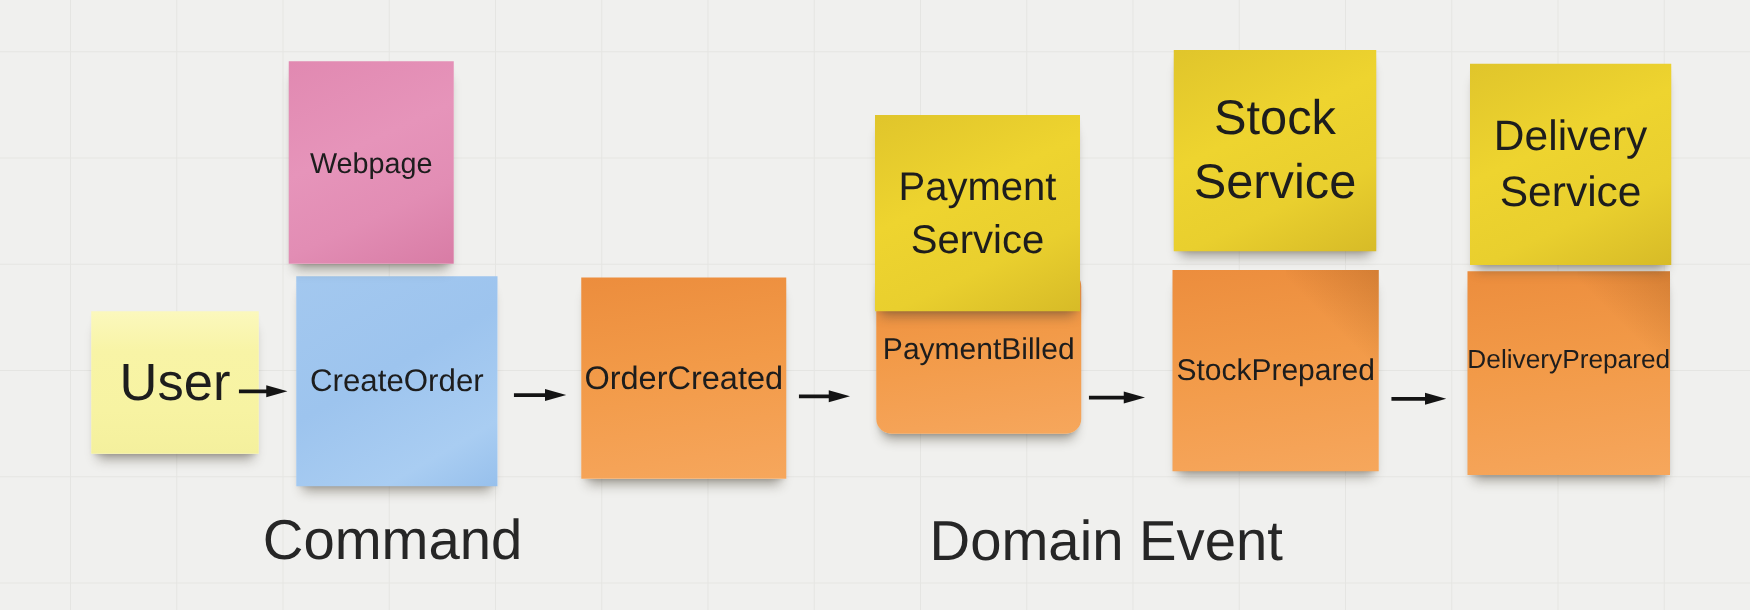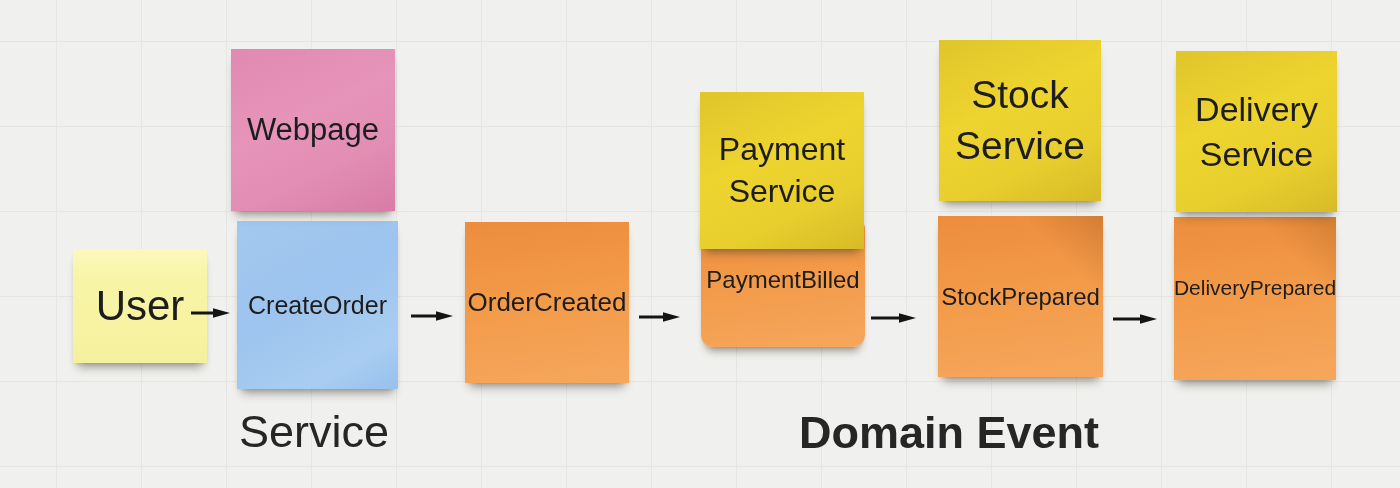--- a/index.html
+++ b/index.html
@@ -56,21 +56,21 @@
     content: "";
     position: absolute;
     top: 0; right: 0;
     width: 74px; height: 74px;
     background: linear-gradient(225deg, rgba(120, 60, 10, 0.22) 0%, rgba(120, 60, 10, 0.0) 55%);
     pointer-events: none;
   }
 
   
   .n-user              { left:  73px; top: 249px; width: 134px; height: 114px; font-size: 42px; z-index: 2; }
-  .n-webpage           { left: 231px; top:  49px; width: 164px; height: 162px; font-size: 31px; z-index: 3; }
+  .n-webpage           { left: 231px; top:  49px; width: 132px; height: 162px; font-size: 23px; z-index: 3; }
   .n-create-order      { left: 237px; top: 221px; width: 161px; height: 168px; font-size: 25px; z-index: 2; }
   .n-order-service     { left: 457px; top:  50px; width: 163px; height: 163px; font-size: 39px; line-height: 1.3; z-index: 3; }
   .n-order-created     { left: 465px; top: 222px; width: 164px; height: 161px; font-size: 26px; z-index: 2; }
   .n-payment-service   { left: 700px; top:  51px; width: 164px; height: 157px; font-size: 32px; line-height: 1.3; z-index: 3; margin-top: 41px; }
   .n-payment-billed    { left: 701px; top: 217px; width: 164px; height: 130px; font-size: 24px; z-index: 2; padding-bottom: 4px; box-sizing: border-box; border-radius: 12px; }
   .n-stock-service     { left: 939px; top:  40px; width: 162px; height: 161px; font-size: 39px; line-height: 1.3; z-index: 3; }
   .n-stock-prepared    { left: 938px; top: 216px; width: 165px; height: 161px; font-size: 24px; z-index: 2; }
   .n-delivery-service  { left: 1176px; top:  51px; width: 161px; height: 161px; font-size: 34px; line-height: 1.3; z-index: 3; }
   .n-delivery-prepared { left: 1174px; top: 217px; width: 162px; height: 163px; font-size: 21px; z-index: 2; padding-bottom: 22px; box-sizing: border-box; }
 
@@ -85,21 +85,21 @@
   
   .section-label {
     position: absolute;
     transform: translate(-50%, -50%);
     font-size: 45px;
     color: #262626;
     white-space: nowrap;
     z-index: 1;
   }
   .l-command { left: 314px; top: 432px; }
-  .l-domain-event { left: 949px; top: 433px; font-weight: bold; }
+  .l-domain-event { left: 885px; top: 433px; }
 </style>
 </head>
 <body>
 
 <div class="board">
 
   <div class="note c-paleyellow n-user">
     <span class="note-text">User</span>
   </div>
 
@@ -158,16 +158,16 @@
   <svg class="arrow a-4" width="45" height="12" viewBox="0 0 45 12" aria-hidden="true">
     <path d="M0 6 H30" stroke="#141414" stroke-width="3" fill="none"></path>
     <path d="M28 1.2 L45 6 L28 10.8 Z" fill="#141414"></path>
   </svg>
 
   <svg class="arrow a-5" width="44" height="12" viewBox="0 0 44 12" aria-hidden="true">
     <path d="M0 6 H29" stroke="#141414" stroke-width="3" fill="none"></path>
     <path d="M27 1.2 L44 6 L27 10.8 Z" fill="#141414"></path>
   </svg>
 
-  <div class="section-label l-command">Service</div>
+  <div class="section-label l-command">Command</div>
   <div class="section-label l-domain-event">Domain Event</div>
 
 </div>
 
 </body></html>

